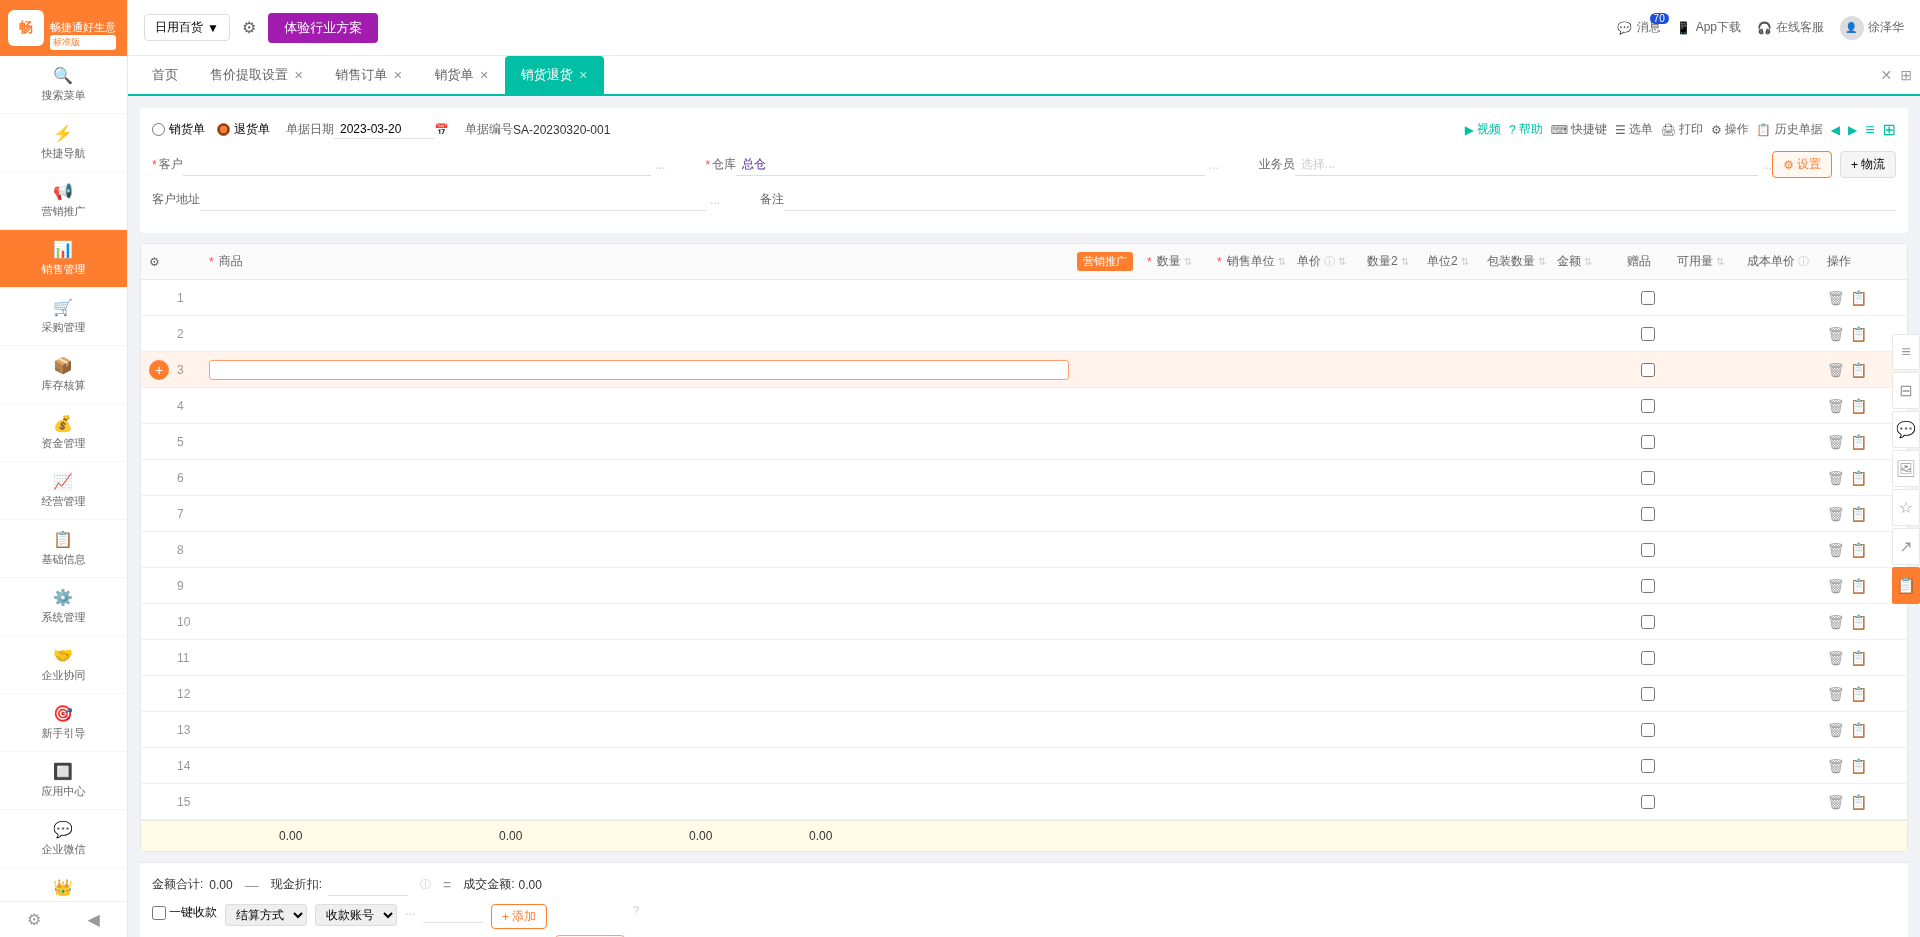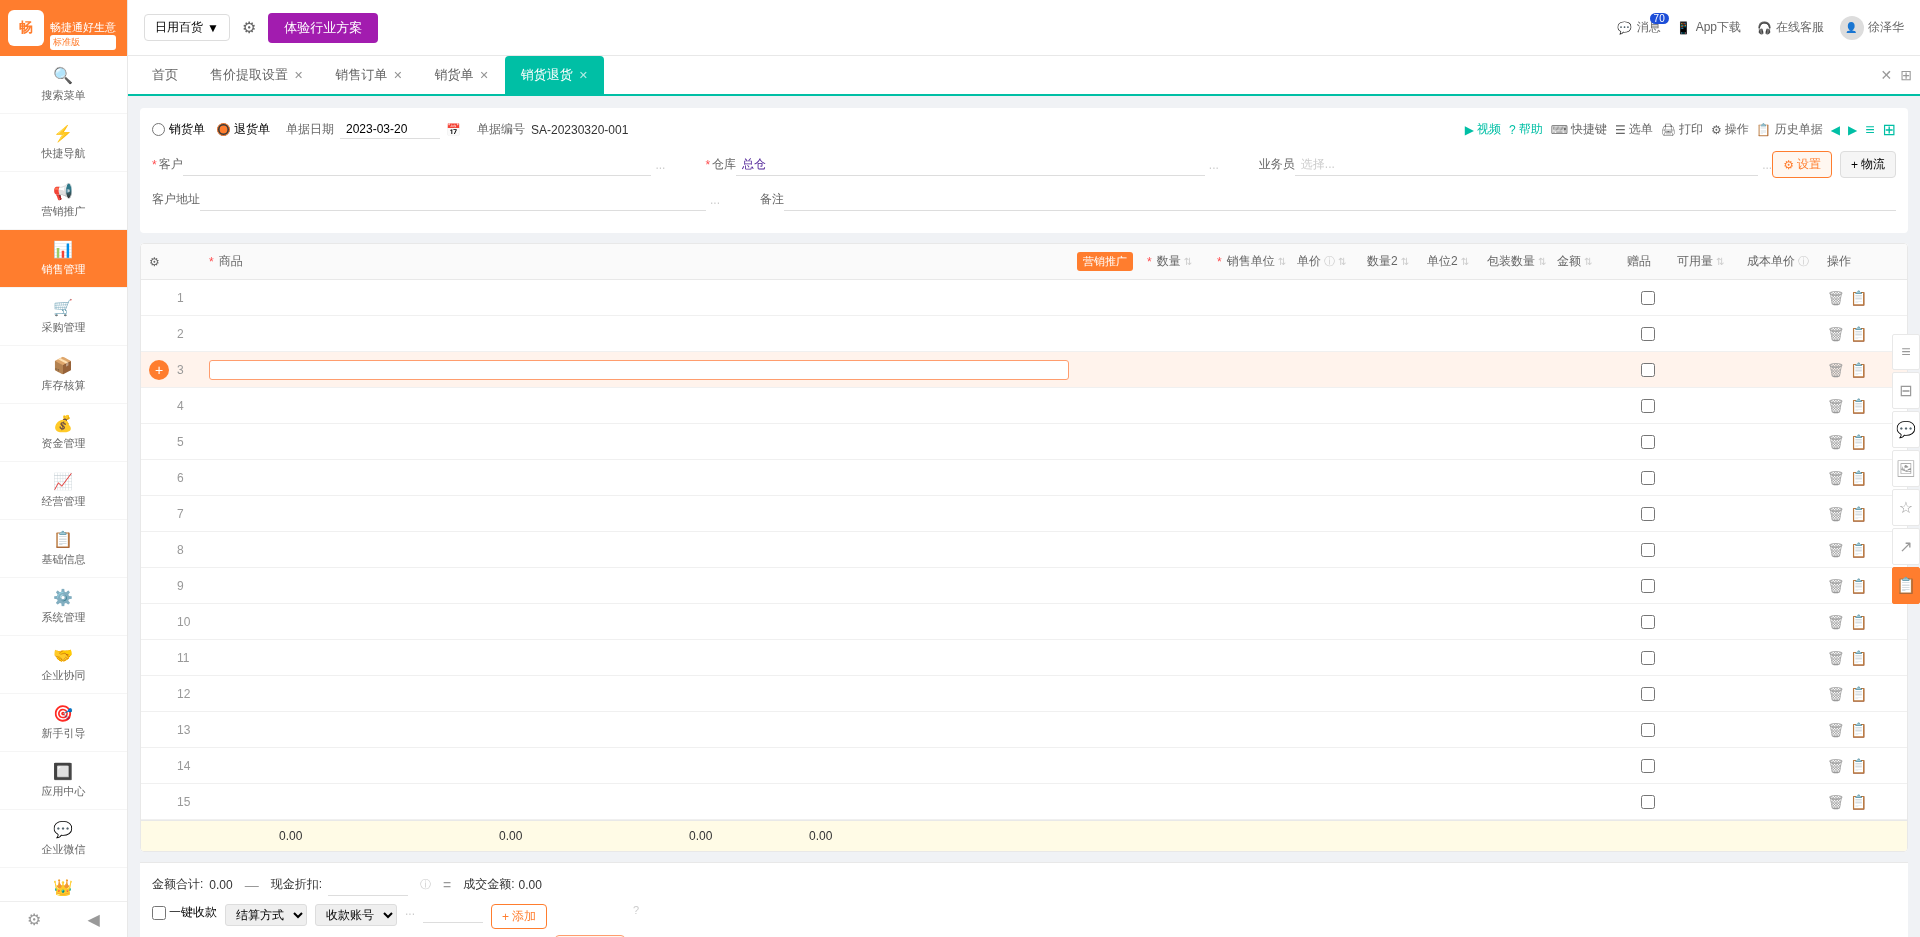--- a/index.html
+++ b/index.html
@@ -48,21 +48,21 @@
 
     
     .form-card { background: #fff; border-radius: 4px; padding: 12px; margin-bottom: 10px; }
 
     .form-toolbar { display: flex; align-items: center; justify-content: space-between; margin-bottom: 12px; }
     .form-toolbar-left { display: flex; align-items: center; gap: 16px; }
     .radio-group { display: flex; gap: 12px; align-items: center; }
     .radio-item { display: flex; align-items: center; gap: 4px; cursor: pointer; font-size: 12px; }
     .radio-item input[type=radio] { accent-color: #ff7d2e; }
 
-    .form-field-group { display: flex; align-items: center; gap: 6px; font-size: 12px; }
+    .form-field-group { display: flex; align-items: center; font-size: 12px; }
     .field-label { color: #666; white-space: nowrap; }
     .date-input { border: none; border-bottom: 1px solid #ddd; padding: 2px 6px; font-size: 12px; width: 100px; }
     .doc-num { color: #333; font-size: 12px; }
 
     .form-toolbar-right { display: flex; align-items: center; gap: 8px; font-size: 12px; color: #00bfa5; }
     .toolbar-btn { display: flex; align-items: center; gap: 3px; cursor: pointer; color: #666; }
     .toolbar-btn.green { color: #00bfa5; }
 
     
     .form-row { display: flex; align-items: center; gap: 0; margin-bottom: 10px; }

